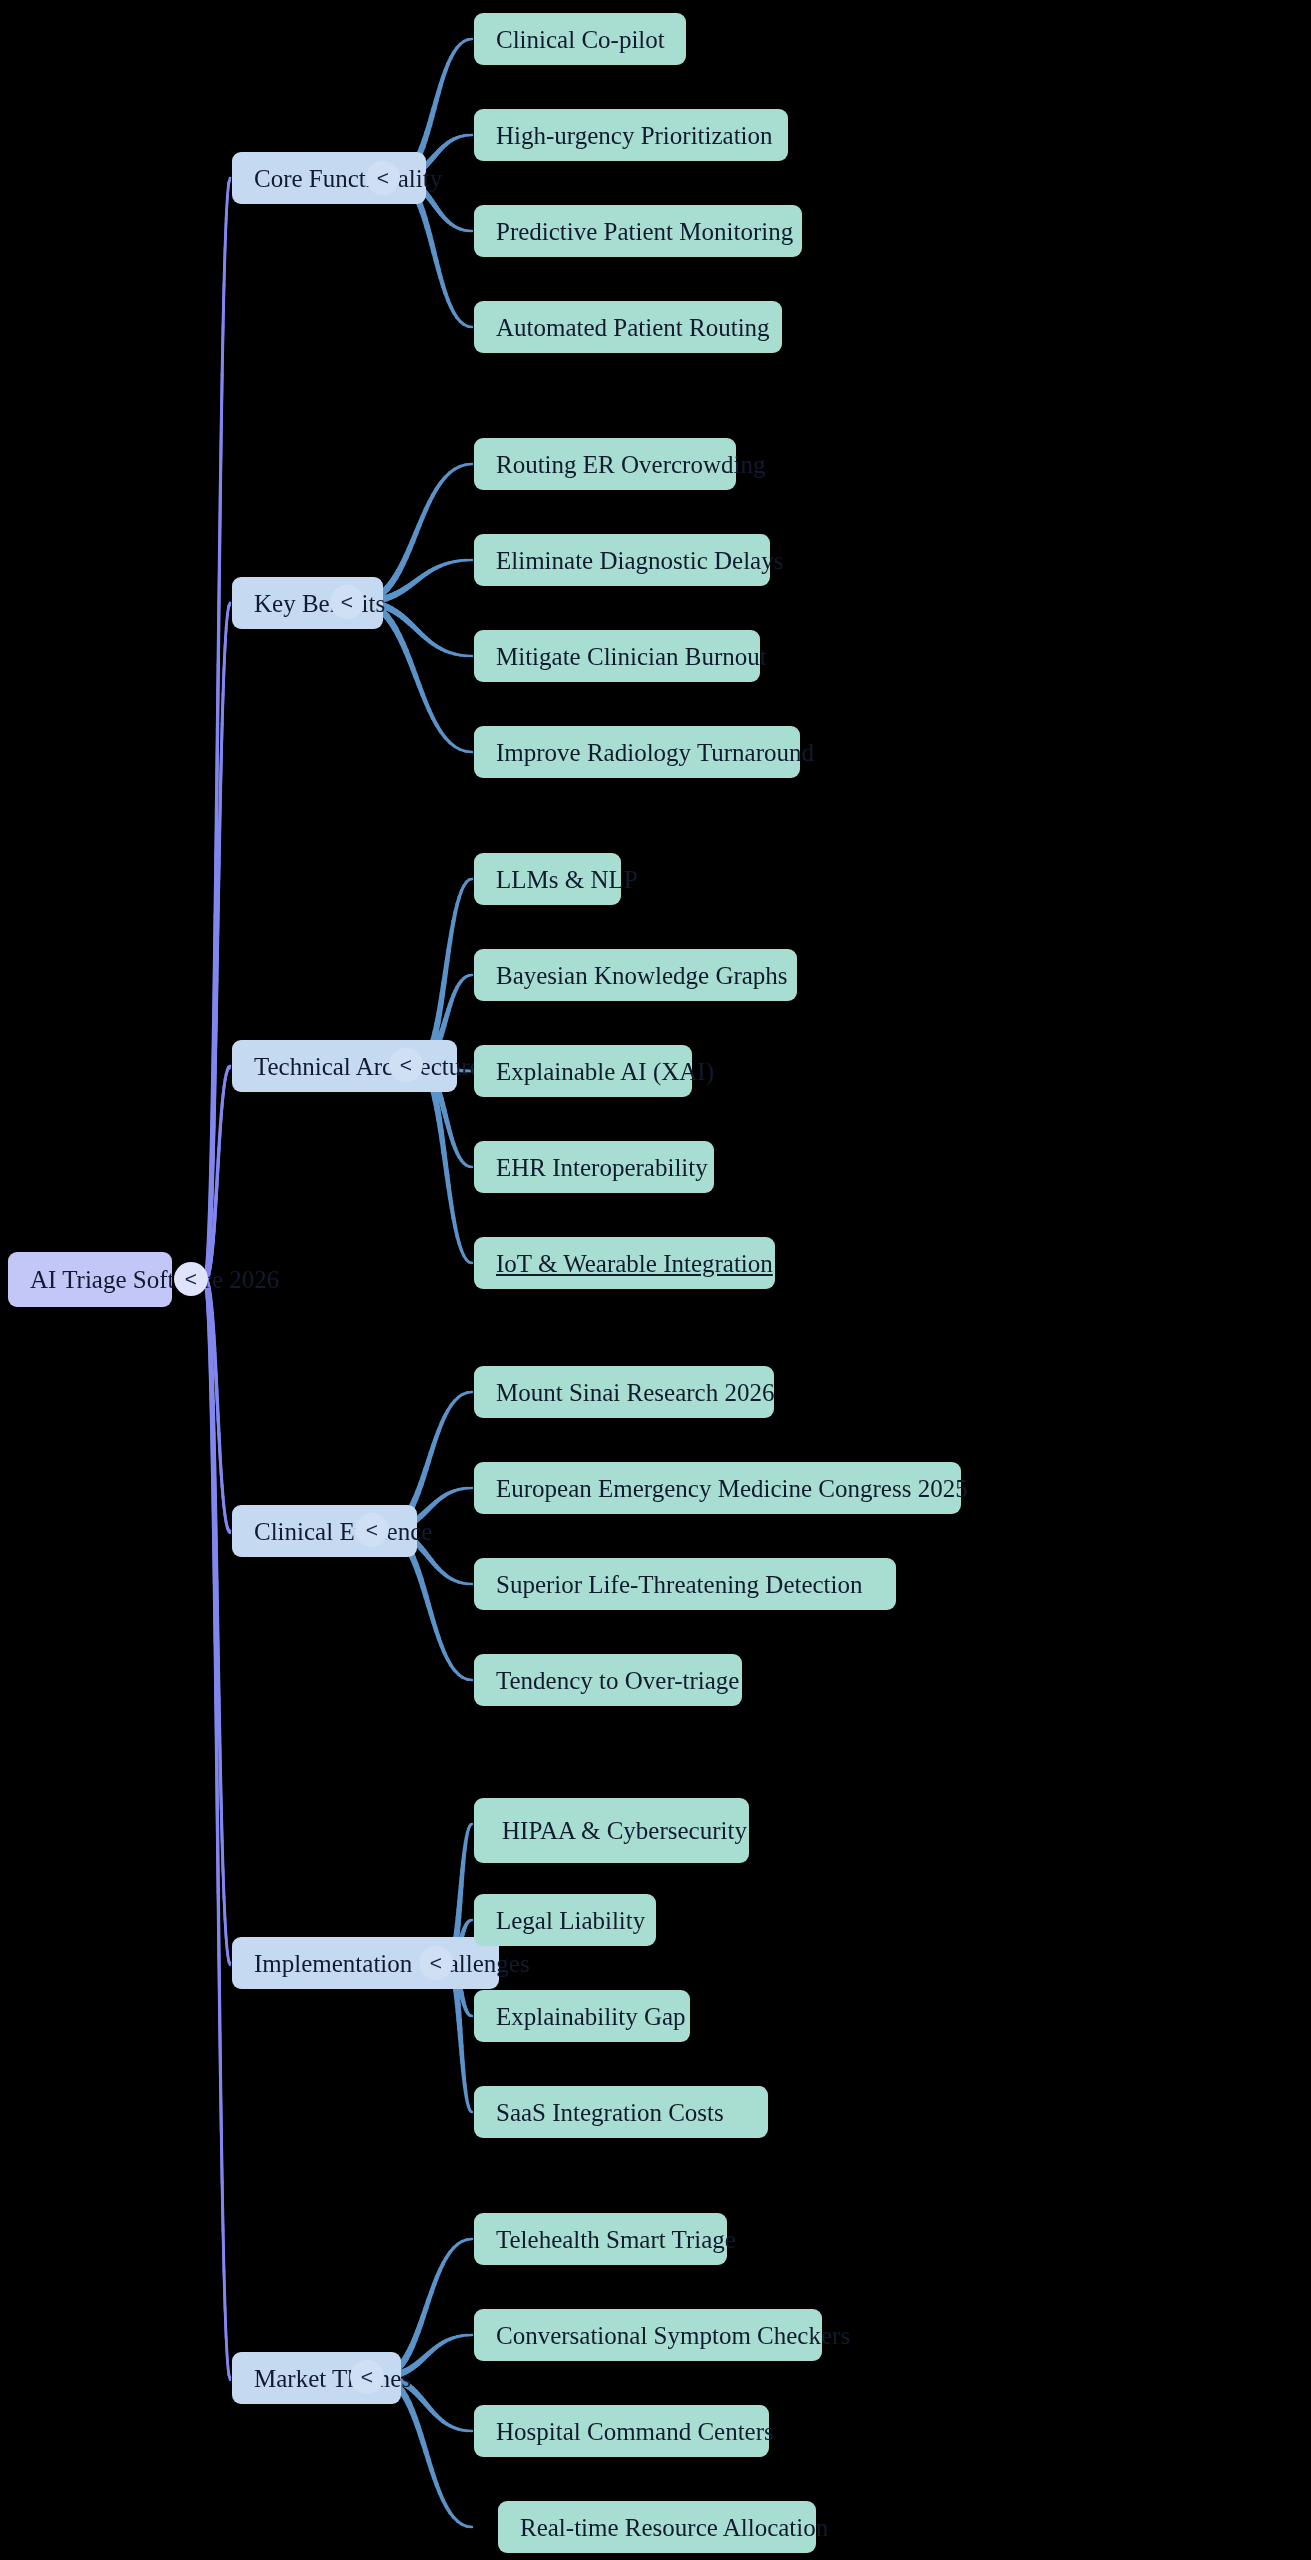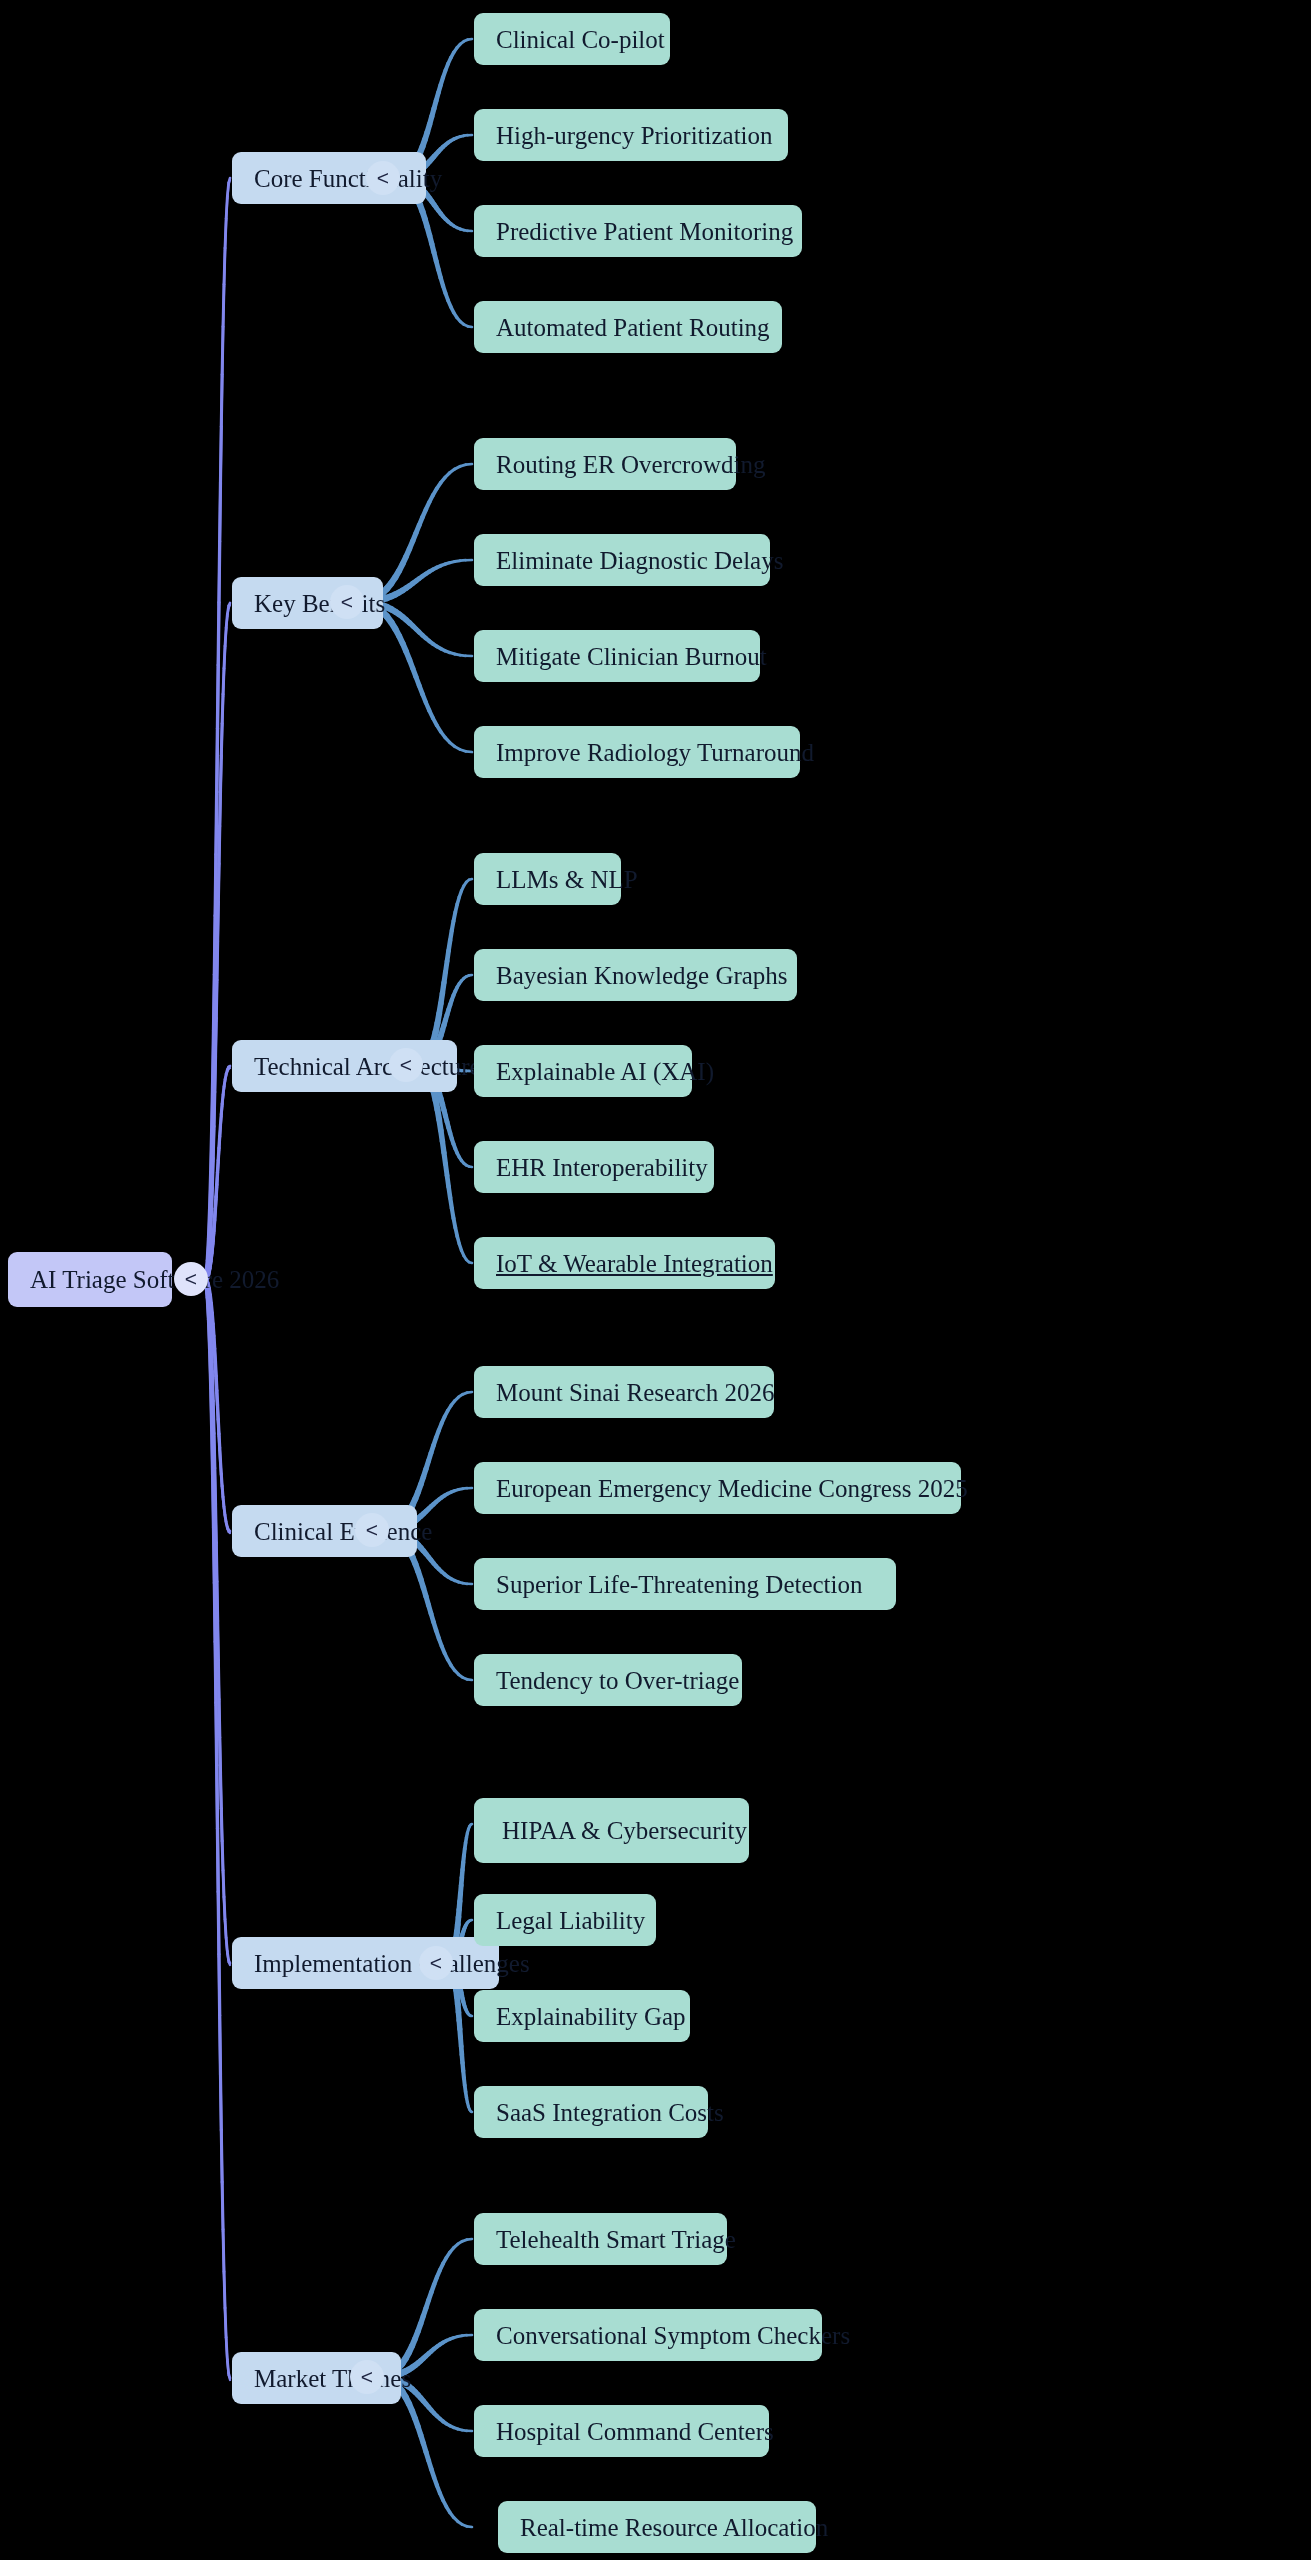--- a/index.html
+++ b/index.html
@@ -988,21 +988,21 @@
   <div id="nodes">
       <div class="node root" style="left: 8px; top: 1252px; width: 164px; height: 55px;">
         <span>AI Triage Software 2026</span>
       </div>
       <div class="node branch" style="left: 232px; top: 152px; width: 194px; height: 52px;">
         <span>Core Functionality</span>
       </div>
       <div class="toggle b" style="left: 366px; top: 161px;">
         <span>&lt;</span>
       </div>
-      <div class="node leaf" style="left: 474px; top: 13px; width: 196px; height: 52px;">
+      <div class="node leaf" style="left: 474px; top: 13px; width: 212px; height: 52px;">
         <span>Clinical Co-pilot</span>
       </div>
       <div class="node leaf" style="left: 474px; top: 109px; width: 314px; height: 52px; text-align: right;">
         <span>High-urgency Prioritization</span>
       </div>
       <div class="node leaf" style="left: 474px; top: 205px; width: 328px; height: 52px;">
         <span>Predictive Patient Monitoring</span>
       </div>
       <div class="node leaf" style="left: 474px; top: 301px; width: 308px; height: 52px;">
         <span>Automated Patient Routing</span>
@@ -1072,21 +1072,21 @@
       </div>
       <div class="node leaf" style="left: 474px; top: 1798px; width: 275px; height: 65px; padding-left: 28px;">
         <span>HIPAA &amp; Cybersecurity</span>
       </div>
       <div class="node leaf" style="left: 474px; top: 1894px; width: 182px; height: 52px;">
         <span>Legal Liability</span>
       </div>
       <div class="node leaf" style="left: 474px; top: 1990px; width: 216px; height: 52px;">
         <span>Explainability Gap</span>
       </div>
-      <div class="node leaf" style="left: 474px; top: 2086px; width: 234px; height: 52px;">
+      <div class="node leaf" style="left: 474px; top: 2086px; width: 294px; height: 52px;">
         <span>SaaS Integration Costs</span>
       </div>
       <div class="node branch" style="left: 232px; top: 2352px; width: 169px; height: 52px;">
         <span>Market Themes</span>
       </div>
       <div class="toggle b" style="left: 350px; top: 2360px;">
         <span>&lt;</span>
       </div>
       <div class="node leaf" style="left: 474px; top: 2213px; width: 253px; height: 52px;">
         <span>Telehealth Smart Triage</span>

